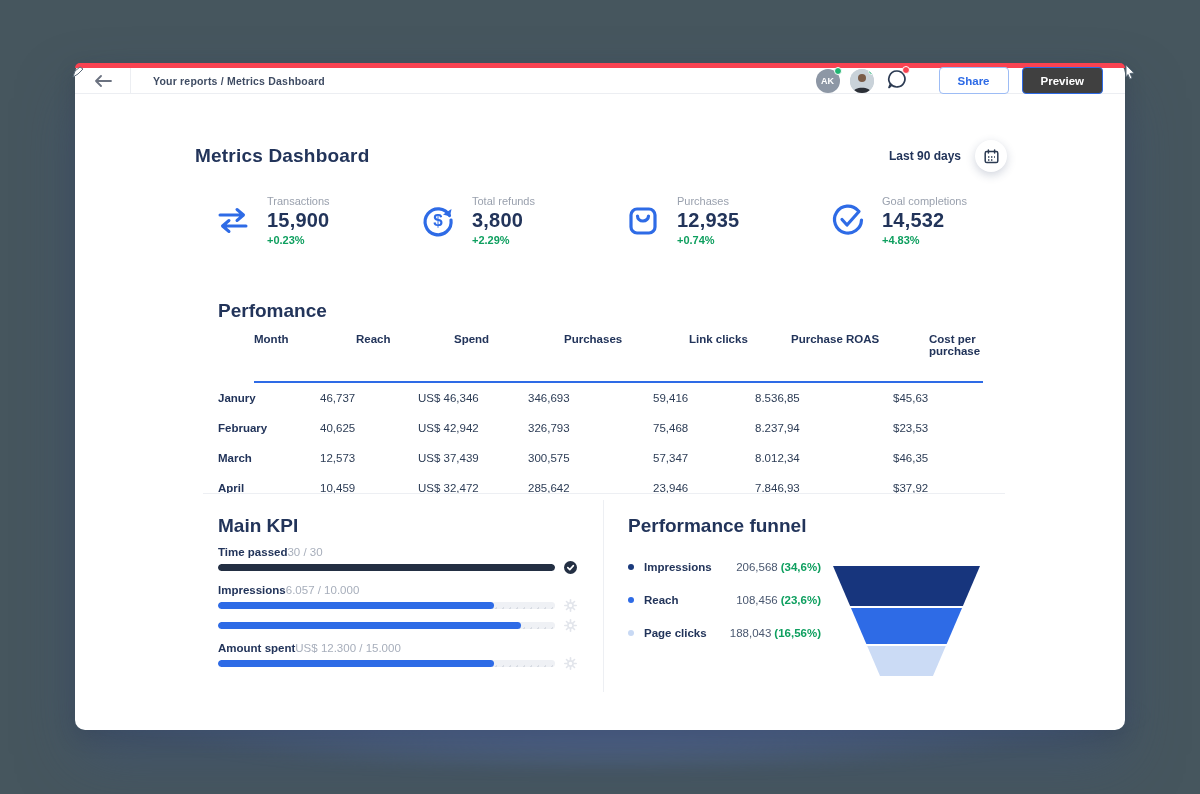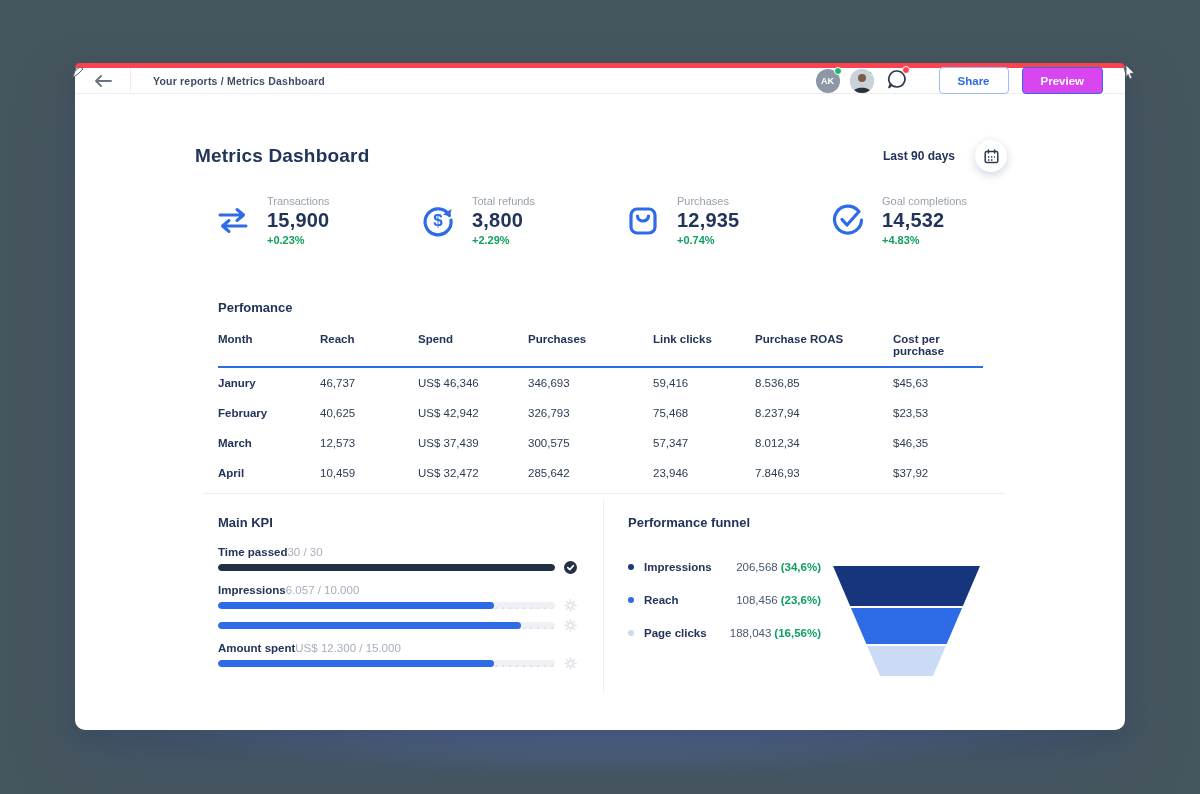--- a/index.html
+++ b/index.html
@@ -48,48 +48,48 @@
   }
   .dot-green { background:#21B573; }
   .dot-red { background:#F8424F; }
   .chat-wrap { position:relative; margin-left:12px; margin-right:18px; cursor:pointer; }
   .btn {
     height:27px; padding:0 18px; border-radius:4px; font-size:11.5px; font-weight:700;
     display:flex; align-items:center; justify-content:center; cursor:pointer; margin-left:13px;
     font-family:inherit;
   }
   .btn-outline { background:#fff; border:1px solid #9DBCF5; color:#2E6BE6; }
-  .btn-primary { background:#d946ef; border:1px solid #2E6BE6; color:#fff; }
+  .btn-primary { background:#404040; border:1px solid #2E6BE6; color:#fff; }
   
   .page-header {
     position:absolute; left:120px; right:118px; top:75px; height:36px;
     display:flex; align-items:center; justify-content:space-between;
   }
   .page-title { font-size:19px; font-weight:700; color:#22345A; letter-spacing:.2px; }
   .daterange { display:flex; align-items:center; }
-  .daterange-label { font-size:12px; font-weight:700; color:#22345A; margin-right:20px; }
+  .daterange-label { font-size:12px; font-weight:700; color:#22345A; margin-right:14px; }
   .calendar-circle {
     width:32px; height:32px; border-radius:50%; background:#fff;
     box-shadow:0 3px 10px rgba(40,60,100,0.22);
     display:flex; align-items:center; justify-content:center; cursor:pointer;
   }
   
   .kpi-row { position:absolute; left:140px; top:132px; display:flex; }
   .kpi { width:205px; display:flex; }
   .kpi-icon { width:36px; height:36px; margin-top:7px; flex:0 0 36px; }
   .kpi-text { margin-left:16px; }
   .kpi-label { font-size:11px; color:#9AA1AE; font-weight:400; margin-bottom:2px; }
   .kpi-value { font-size:20px; font-weight:700; color:#22345A; letter-spacing:.2px; }
   .kpi-delta { font-size:11px; font-weight:700; color:#0E9F5F; margin-top:2px; }
   
-  .section-title { font-size:13px; font-weight:700; color:#22345A; }
+  .section-title { font-size:19px; font-weight:700; color:#22345A; }
   .perf-title { position:absolute; left:143px; top:237px; }
   .perf-table { position:absolute; left:143px; top:270px; width:765px; }
   .t-grid { display:grid; grid-template-columns:102px 98px 110px 125px 102px 138px 90px; }
-  .t-head { border-bottom:2px solid #2E6BE6; padding-bottom:9px; }
+  .t-head { border-bottom:2px solid #2E6BE6; padding-bottom:24px;margin-left:36px; }
   .t-head .cell { font-size:11.5px; font-weight:700; color:#22345A; }
   .t-row { height:30px; align-items:center; }
   .t-row .cell { font-size:11.5px; color:#2C3C55; }
   .t-row .cell.month { font-weight:700; color:#22345A; }
   .t-grid .cell:last-child { text-align:left; }
   .section-sep { position:absolute; left:128px; right:120px; top:430px; height:1px; background:#EDEFF3; }
   
   .v-divider { position:absolute; left:528px; top:437px; bottom:38px; width:1px; background:#EDEFF3; }
   .mainkpi-title { position:absolute; left:143px; top:452px; }
   .bars { position:absolute; left:143px; top:483px; width:337px; }

